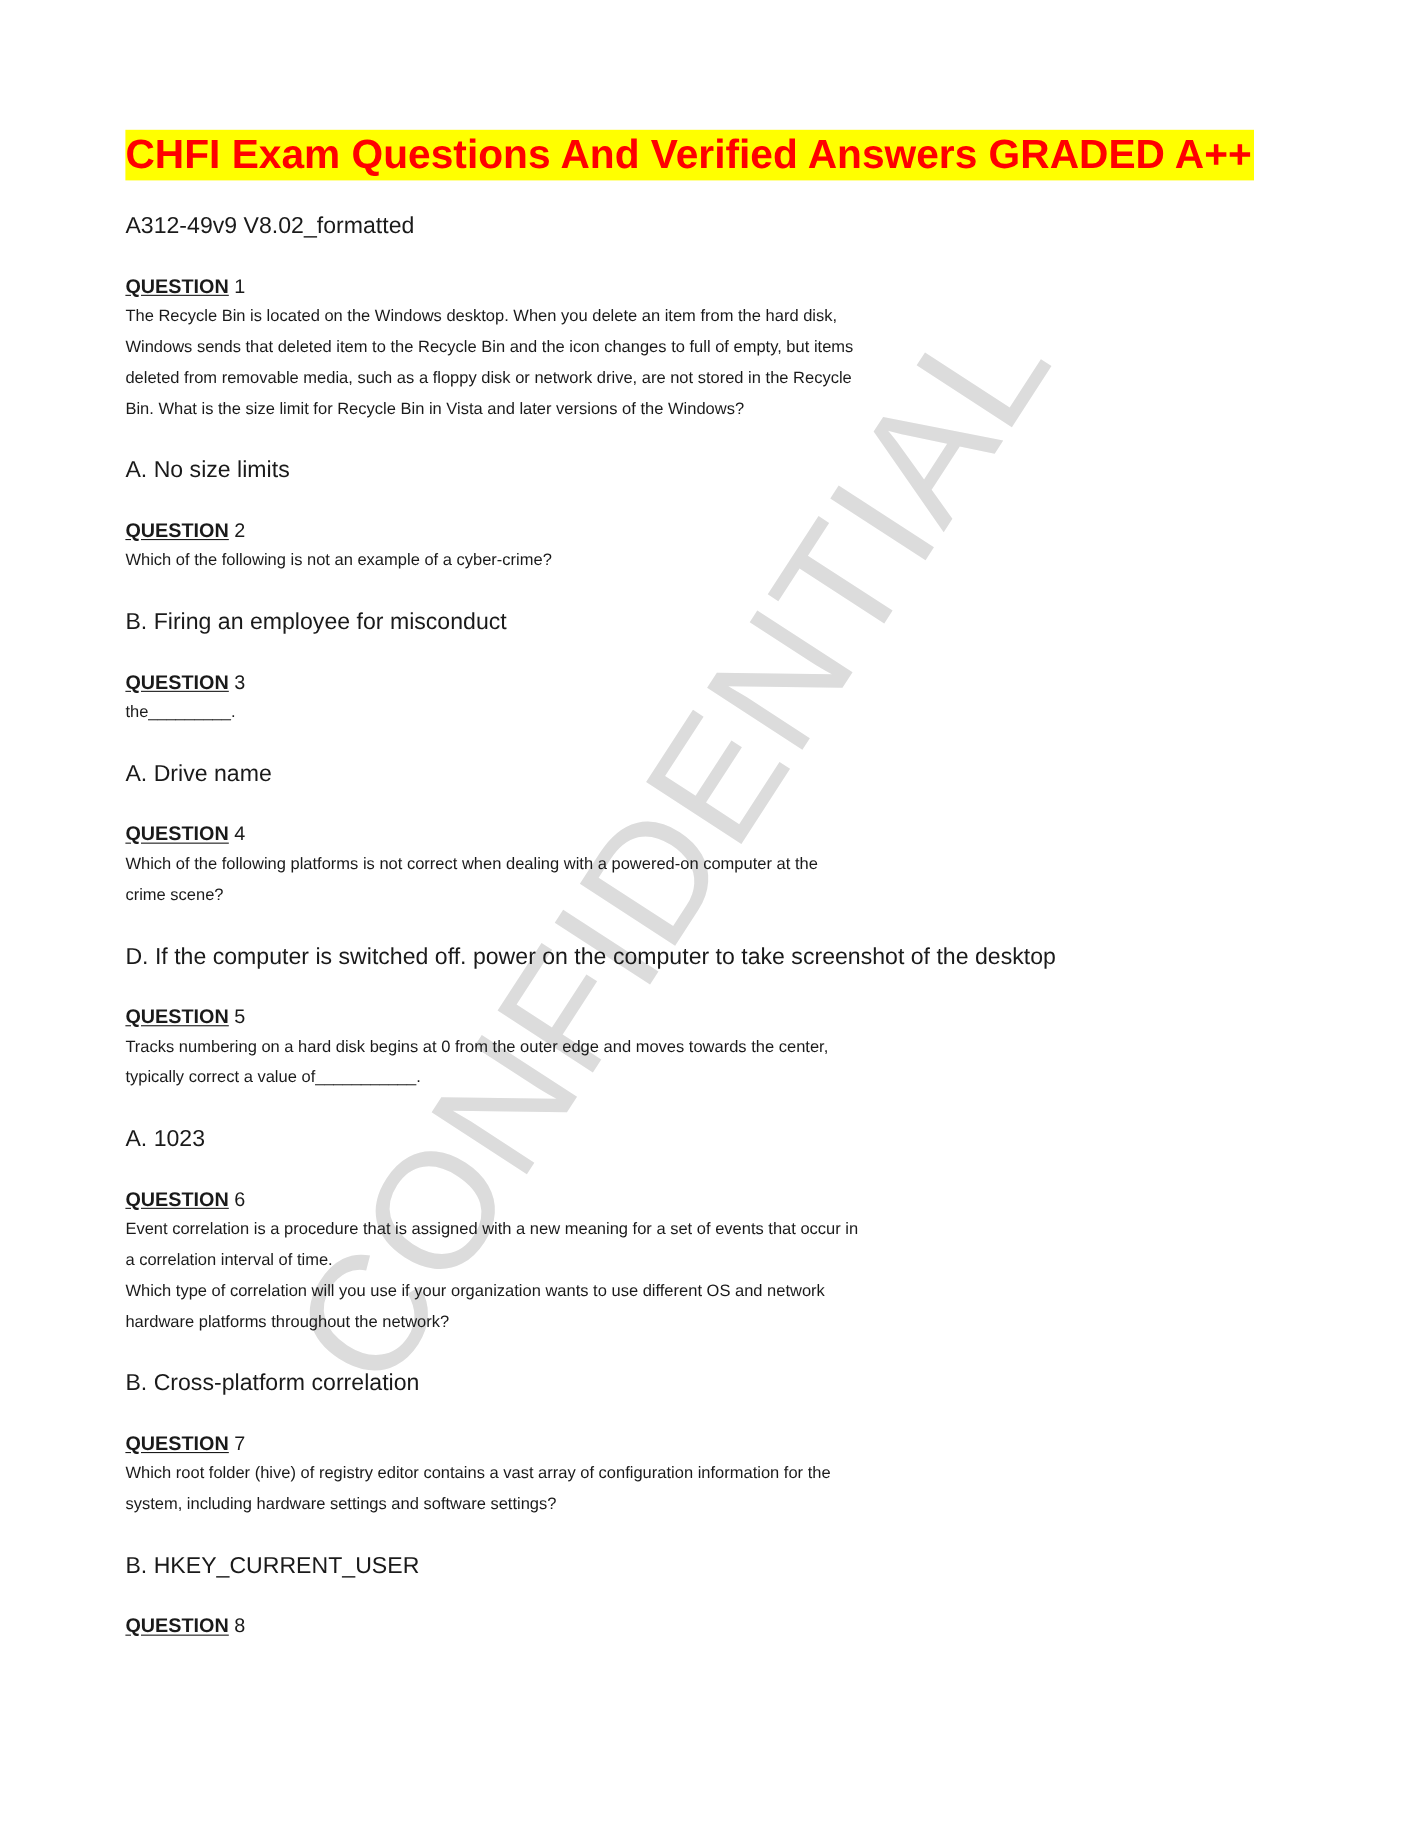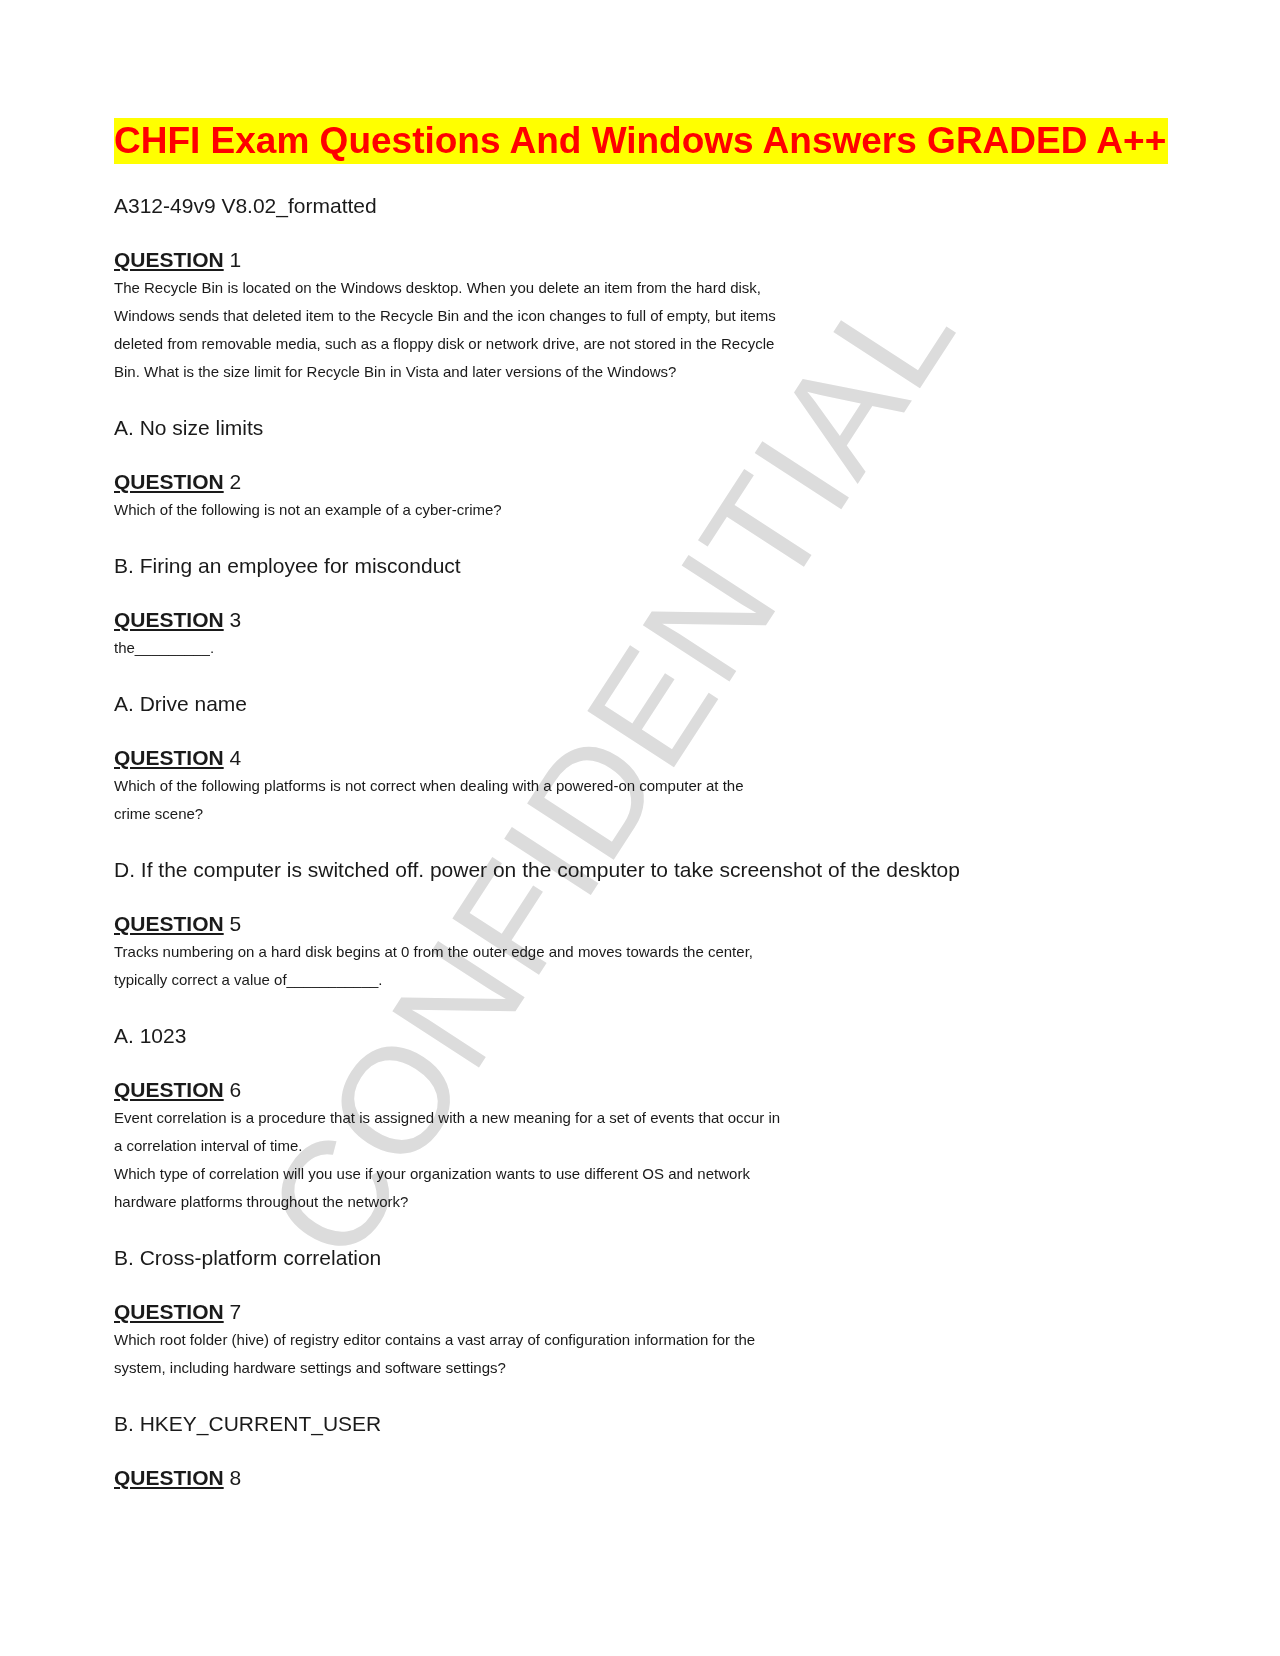--- a/index.html
+++ b/index.html
@@ -56,21 +56,21 @@
     .subtitle {
       font-size: 21px;
       line-height: 28px;
       margin-top: 28px;
       color: #1a1a1a;
     }
     .question {
       margin-top: 26px;
     }
     .q-head {
-      font-size: 21px;
+      font-size: 18px;
       line-height: 28px;
     }
     .q-label {
       font-weight: bold;
       text-decoration: underline;
       text-underline-offset: 2px;
     }
     .q-body {
       font-size: 15px;
       line-height: 28px;
@@ -85,21 +85,21 @@
   </style>
 </head>
 <body>
 
 <div class="page">
 
   <div class="watermark">CONFIDENTIAL</div>
 
   <div class="content">
 
-    <h1 class="title">CHFI Exam Questions And Windows Answers GRADED A++</h1>
+    <h1 class="title">CHFI Exam Questions And Verified Answers GRADED A++</h1>
 
     <div class="subtitle">A312-49v9 V8.02_formatted</div>
 
     
     <div class="question">
       <div class="q-head">
         <span class="q-label">QUESTION</span>
         <span>1</span>
       </div>
       <div class="q-body">

